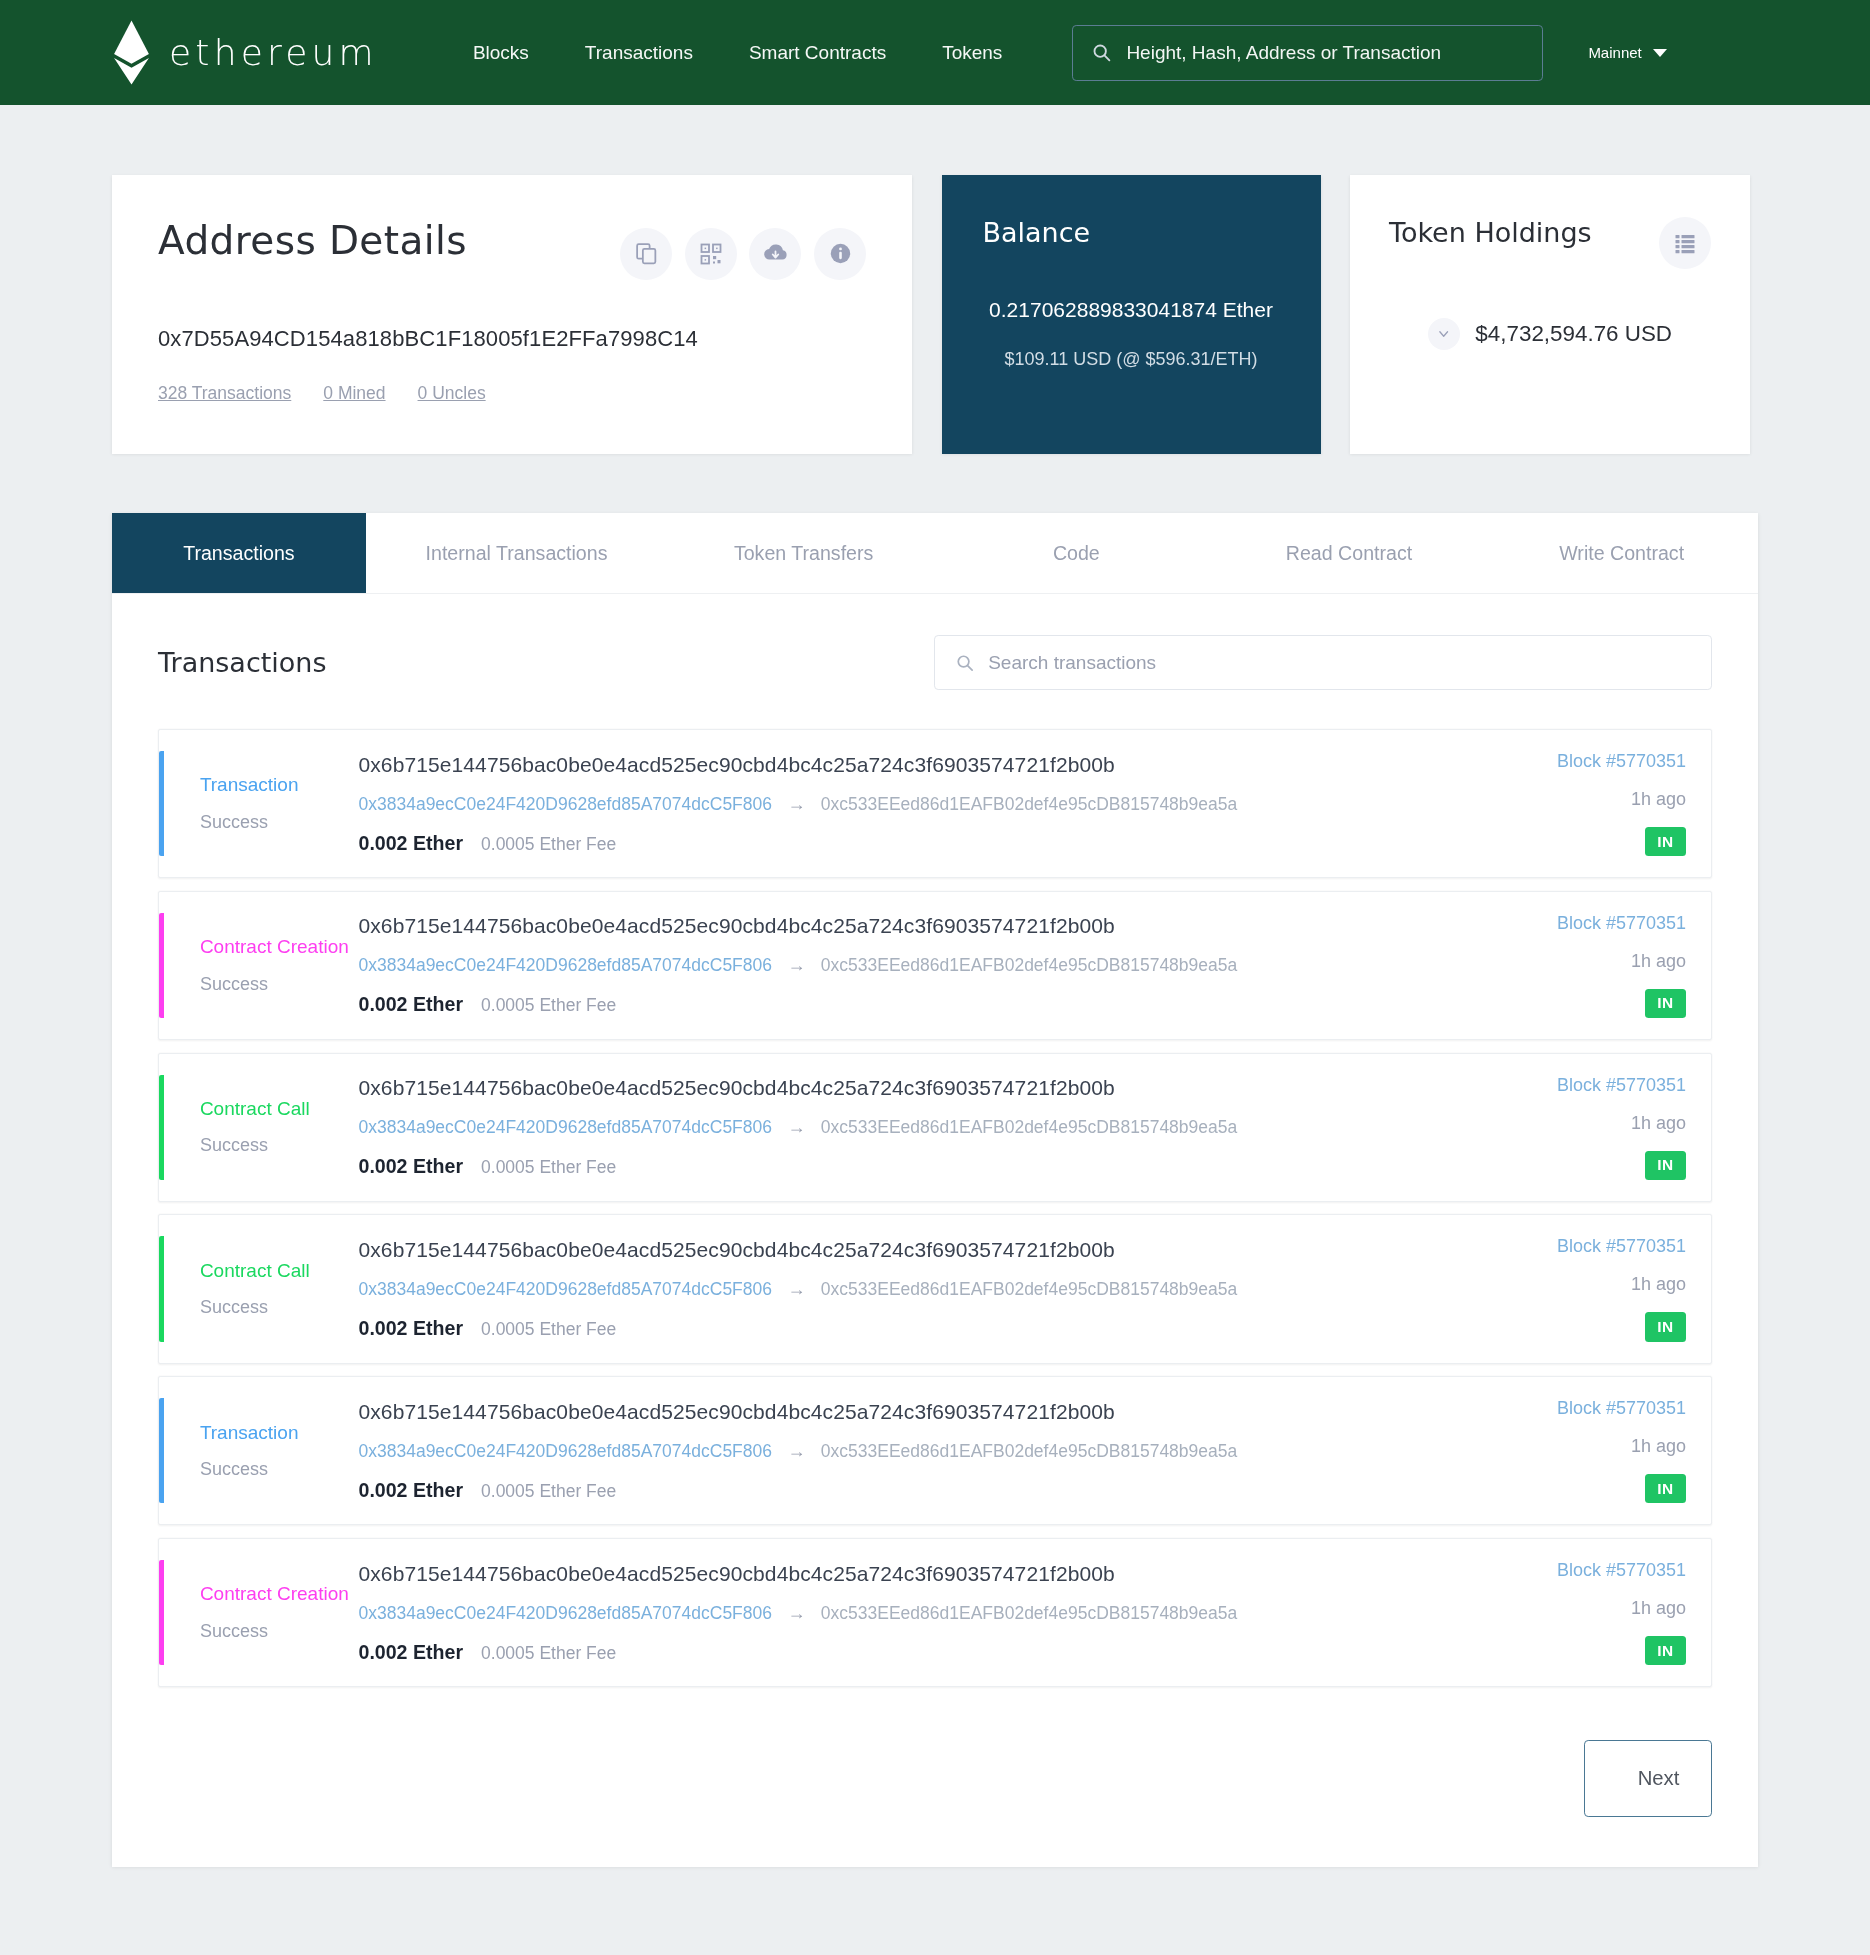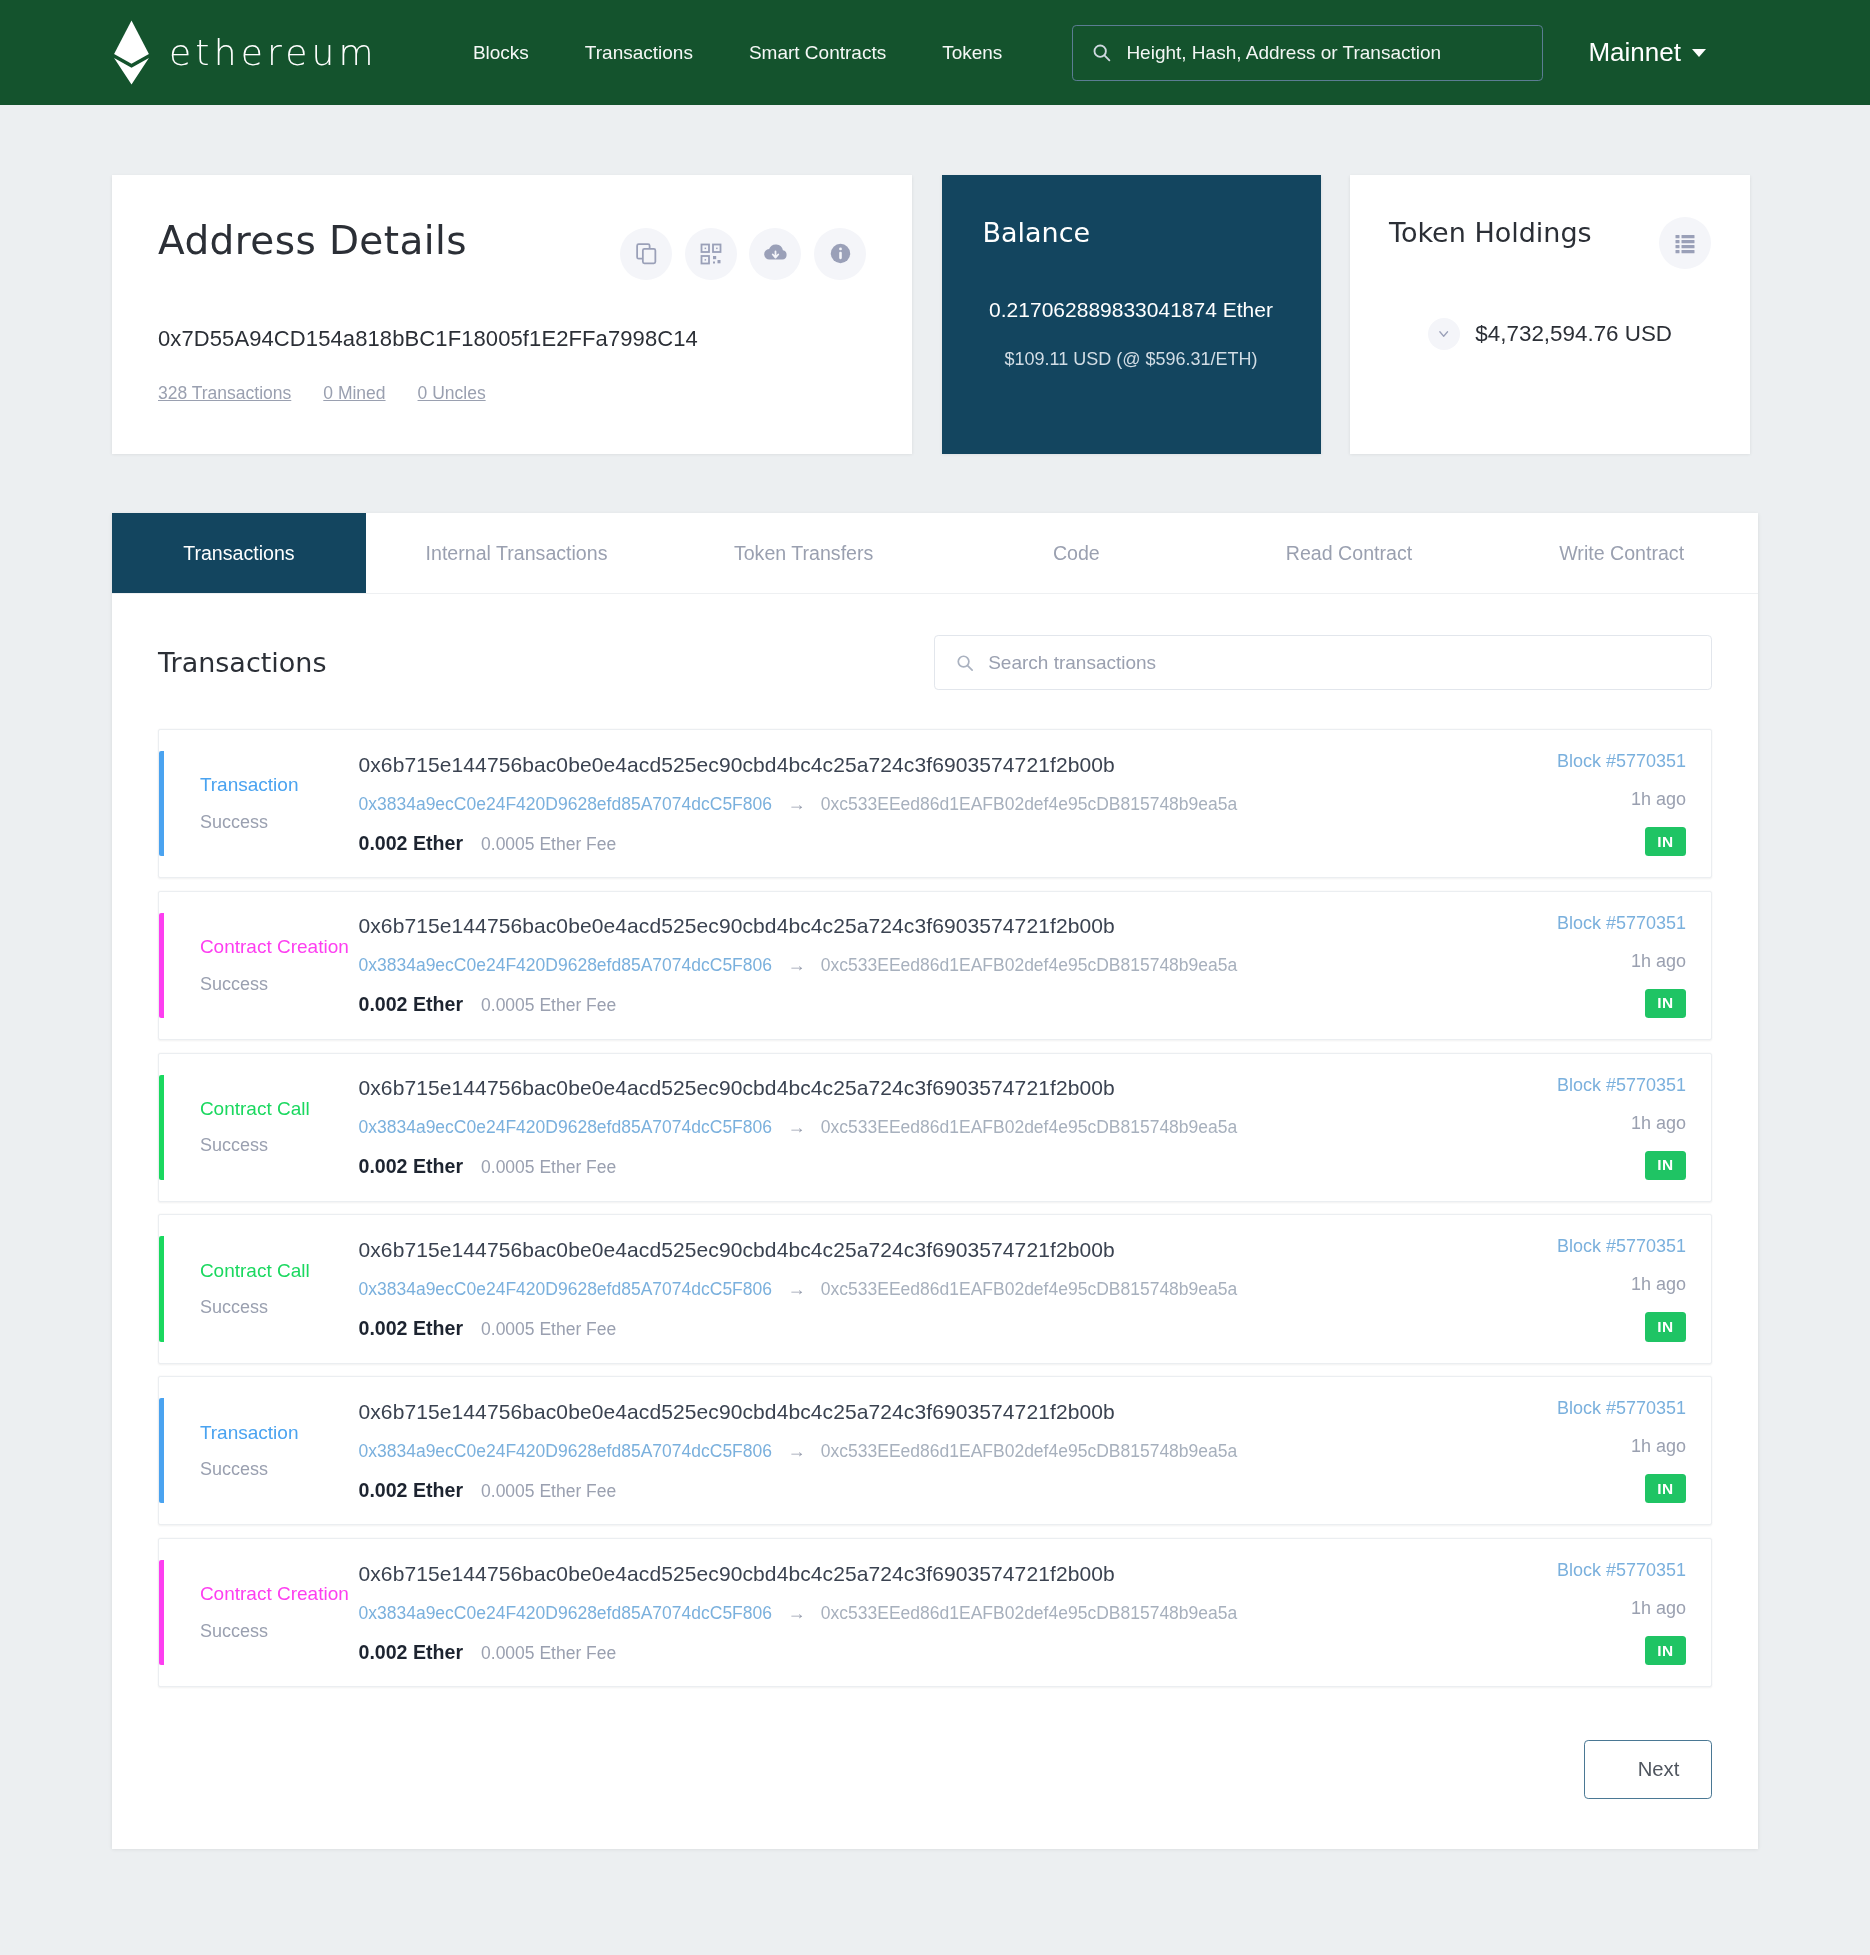--- a/index.html
+++ b/index.html
@@ -54,21 +54,21 @@
   .nav-search .ph {
     color: #ffffff;
     font-size: 19px;
     opacity: .95;
     white-space: nowrap;
   }
   .icon-svg { display: block; }
   .network-select {
     margin-left: 45px;
     color: #ffffff;
-    font-size: 26px;
+    font-size: 15px;
     display: flex;
     align-items: center;
     gap: 11.2px;
     white-space: nowrap;
   }
   .caret {
     width: 0; height: 0;
     border-left: 7.7px solid transparent;
     border-right: 7.7px solid transparent;
     border-top: 8.4px solid #ffffff;
@@ -303,21 +303,21 @@
     color: #ffffff;
     font-size: 15.4px;
     font-weight: 600;
     padding: 5.6px 12.6px;
     border-radius: 3.5px;
     letter-spacing: 0.4px;
   }
 
   .pager { display: flex; justify-content: flex-end; margin-top: 53px; }
   .next-btn {
-    width: 128px; height: 59px;
+    width: 128px; height: 77px;
     border: 1.4px solid #4a7894;
     border-radius: 4.2px;
     background: #ffffff;
     color: #50565f;
     font-size: 20.3px;
     font-family: "Liberation Sans", sans-serif;
     cursor: pointer;
     padding-left: 21px;
   }
 </style>

